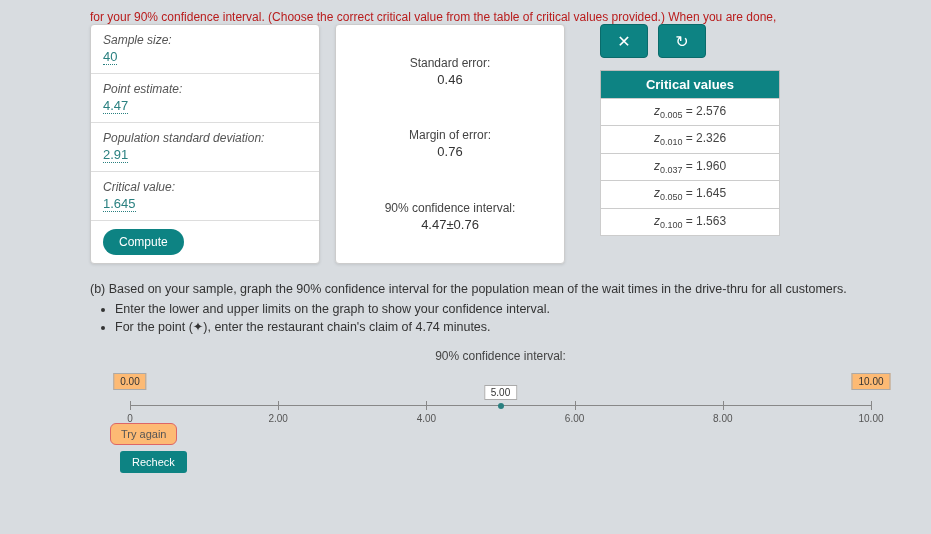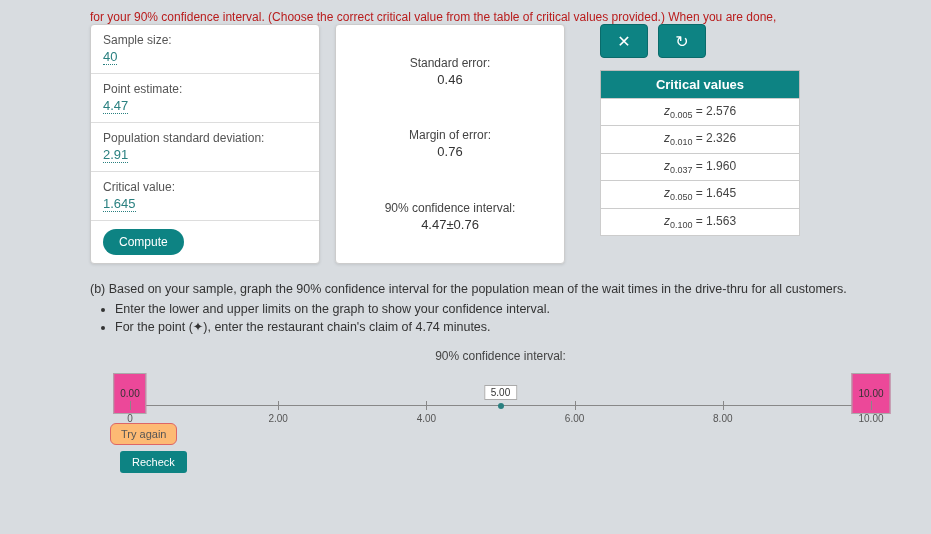--- a/index.html
+++ b/index.html
@@ -29,21 +29,21 @@
     .inputs-col {
       width: 230px;
       display: flex;
       flex-direction: column;
     }
     .input-cell {
       border-bottom: 1px solid #ddd;
       padding: 8px 12px;
     }
     .input-cell:last-of-type { border-bottom: none; }
-    .input-label { color: #555; font-size: 12px; }
+    .input-label { color: #555; font-size: 12px; font-style: italic; }
     .input-value { color: #2a8080; font-size: 13px; margin-top: 2px; border-bottom:1px dotted #2a8080; display:inline-block; }
     .compute-wrap { padding: 8px 12px; }
     .compute-btn {
       background: #0d8383;
       color: #fff;
       border: none;
       border-radius: 15px;
       padding: 6px 16px;
       font-size: 12px;
       cursor: pointer;
@@ -66,21 +66,21 @@
       width: 48px; height: 34px;
       background: #0d8383;
       border: 1px solid #0a6b6b;
       border-radius: 4px;
       color: #fff;
       font-size: 16px;
       display: flex; align-items: center; justify-content: center;
       cursor: pointer;
     }
     .crit-table {
-      width: 200px;
+      width: 180px;
       margin-left: 20px;
       border-collapse: collapse;
       background: #fff;
       border: 1px solid #bbb;
     }
     .crit-header {
       background: #0d8383;
       color: #fff;
       text-align: center;
       padding: 6px;
@@ -119,22 +119,22 @@
     .tick-label {
       position: absolute;
       top: 38px;
       font-size: 10px;
       color: #555;
       transform: translateX(-50%);
     }
     .boxed-label {
       position: absolute;
       border: 1px solid #aaa;
-      background: #ec4899;
-      padding: 14px 6px;
+      background: #fdba74;
+      padding: 2px 6px;
       font-size: 10px;
       transform: translateX(-50%);
     }
     .small-box {
       position: absolute;
       border: 1px solid #aaa;
       background: #fff;
       padding: 1px 6px;
       font-size: 10px;
       transform: translateX(-50%);

